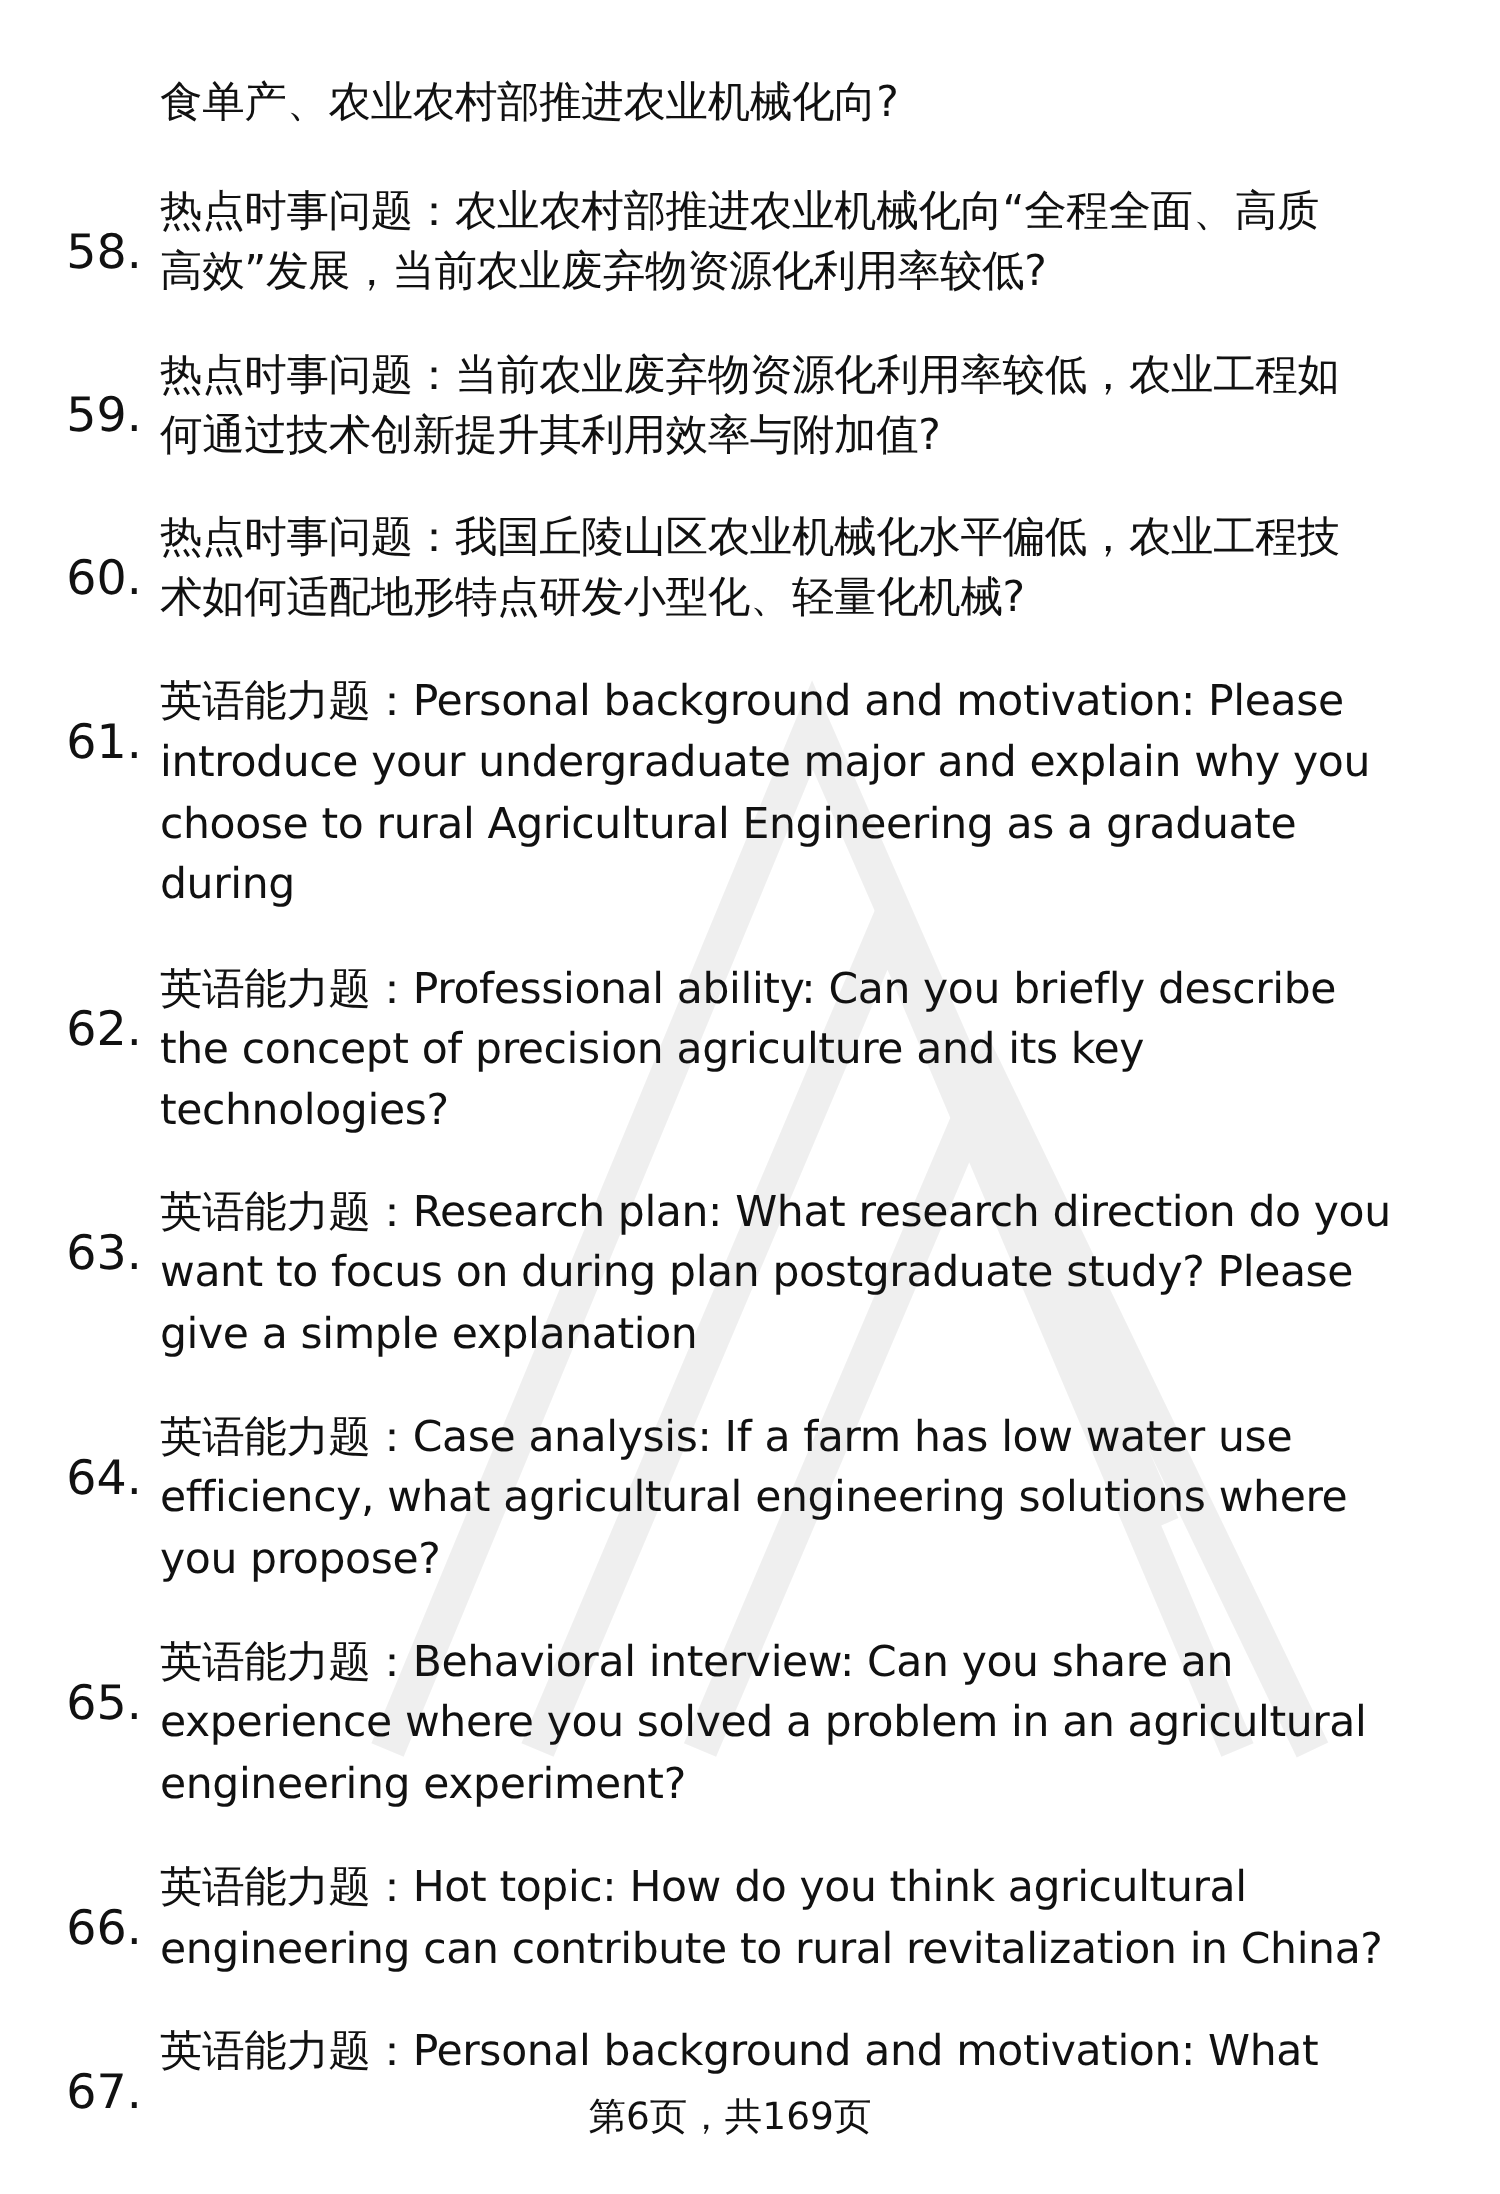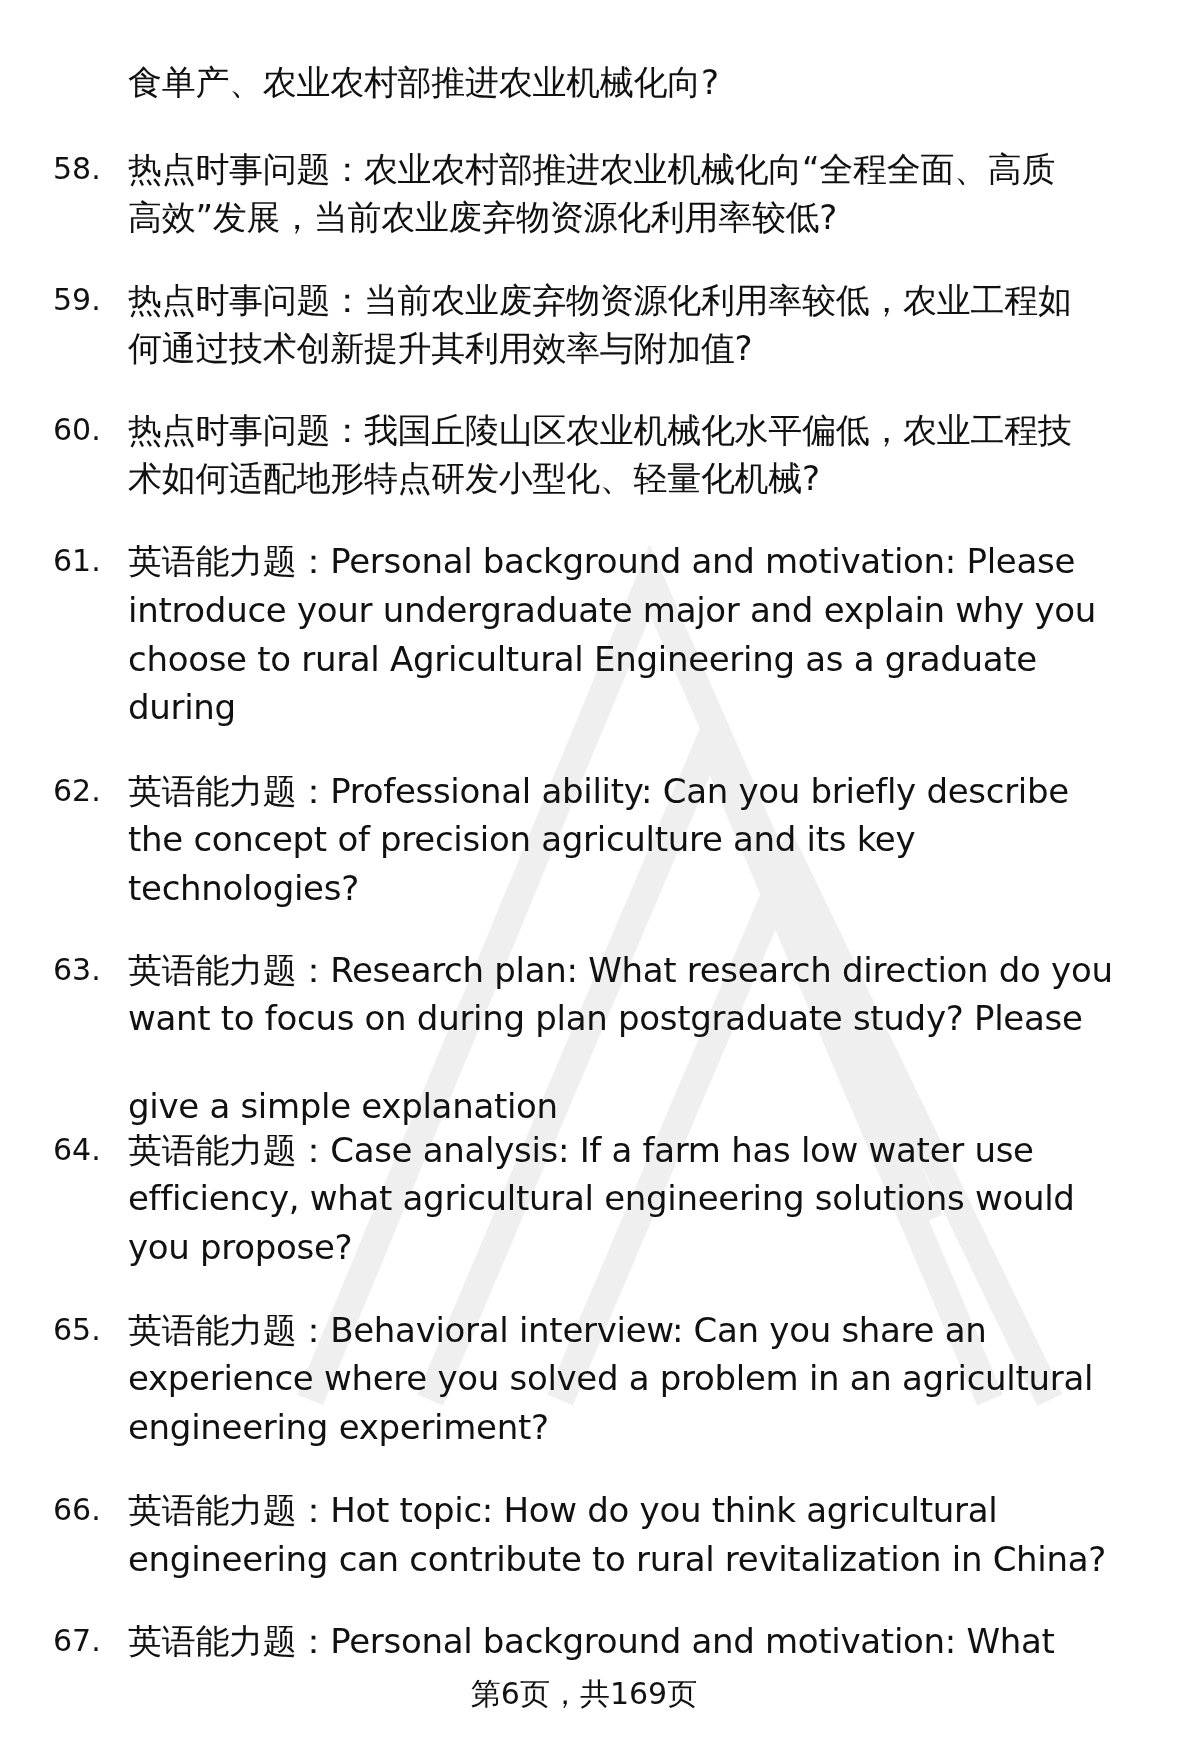--- a/index.html
+++ b/index.html
@@ -1,18 +1,18 @@
 <!DOCTYPE html>
 <html><head>
 <meta charset="utf-8">
 <style>
   html,body{margin:0;padding:0;background:#fff;}
   body{width:1200px;height:1755px;position:relative;overflow:hidden;font-family:"DejaVu Sans","Liberation Sans",sans-serif;color:#111;}
   .line{position:absolute;left:128px;font-size:34px;line-height:48px;white-space:nowrap;letter-spacing:-0.3px;}
-  .num{position:absolute;left:53px;font-size:30px;line-height:48px;}
+  .num{position:absolute;left:53px;font-size:38px;line-height:48px;margin-top:32px;}
   .footer{position:absolute;top:1672px;left:0;width:1168px;text-align:center;font-size:30px;line-height:44px;}
   .wm{position:absolute;left:230px;top:520px;width:900px;height:900px;pointer-events:none;opacity:0.06;}
 </style>
 </head>
 <body>
 
 <svg class="wm" viewBox="0 0 900 900">
   <g fill="none" stroke="#000" stroke-width="28">
     <path d="M80 880 L420 60 L700 700"></path>
     <path d="M200 880 L480 220 L760 880"></path>
@@ -48,26 +48,26 @@
   <div>
     <span class="num" style="top:767px">62.</span>
     <div class="line" style="top:767px">英语能力题：Professional ability: Can you briefly describe</div>
     <div class="line" style="top:815px">the concept of precision agriculture and its key</div>
     <div class="line" style="top:864px">technologies?</div>
   </div>
   <div>
     <span class="num" style="top:946px">63.</span>
     <div class="line" style="top:946px">英语能力题：Research plan: What research direction do you</div>
     <div class="line" style="top:994px">want to focus on during plan postgraduate study? Please</div>
-    <div class="line" style="top:1082px">give a simple explanation</div>
+    <div class="line" style="top:1043px">give a simple explanation</div>
   </div>
   <div>
     <span class="num" style="top:1126px">64.</span>
     <div class="line" style="top:1126px">英语能力题：Case analysis: If a farm has low water use</div>
-    <div class="line" style="top:1174px">efficiency, what agricultural engineering solutions would</div>
+    <div class="line" style="top:1174px">efficiency, what agricultural engineering solutions where</div>
     <div class="line" style="top:1223px">you propose?</div>
   </div>
   <div>
     <span class="num" style="top:1306px">65.</span>
     <div class="line" style="top:1306px">英语能力题：Behavioral interview: Can you share an</div>
     <div class="line" style="top:1354px">experience where you solved a problem in an agricultural</div>
     <div class="line" style="top:1403px">engineering experiment?</div>
   </div>
   <div>
     <span class="num" style="top:1486px">66.</span>

